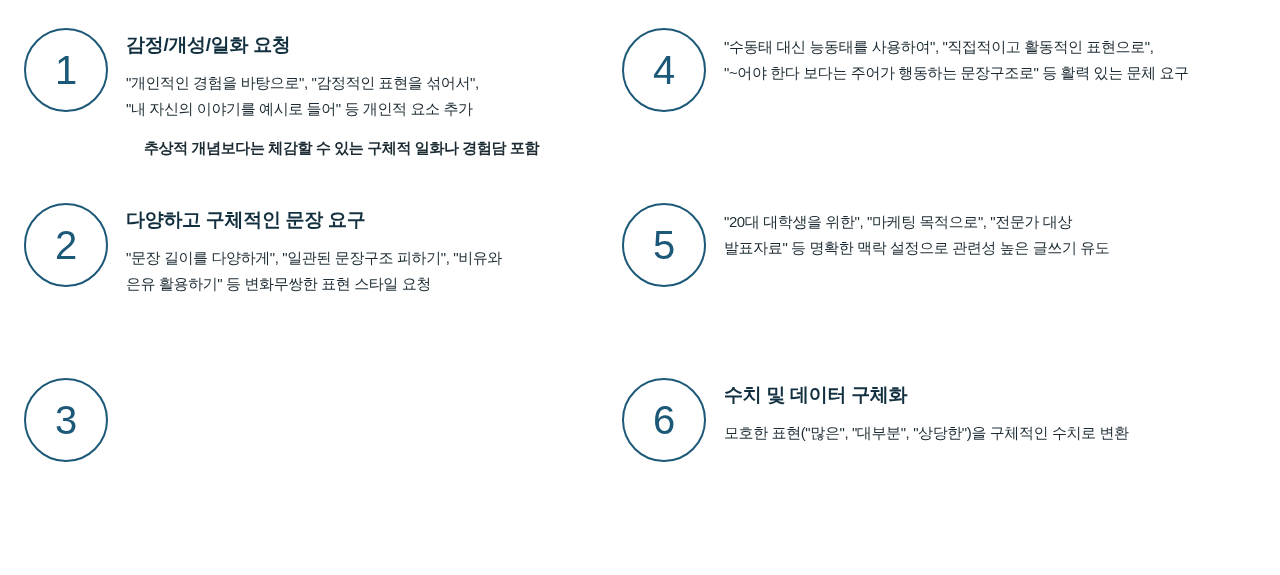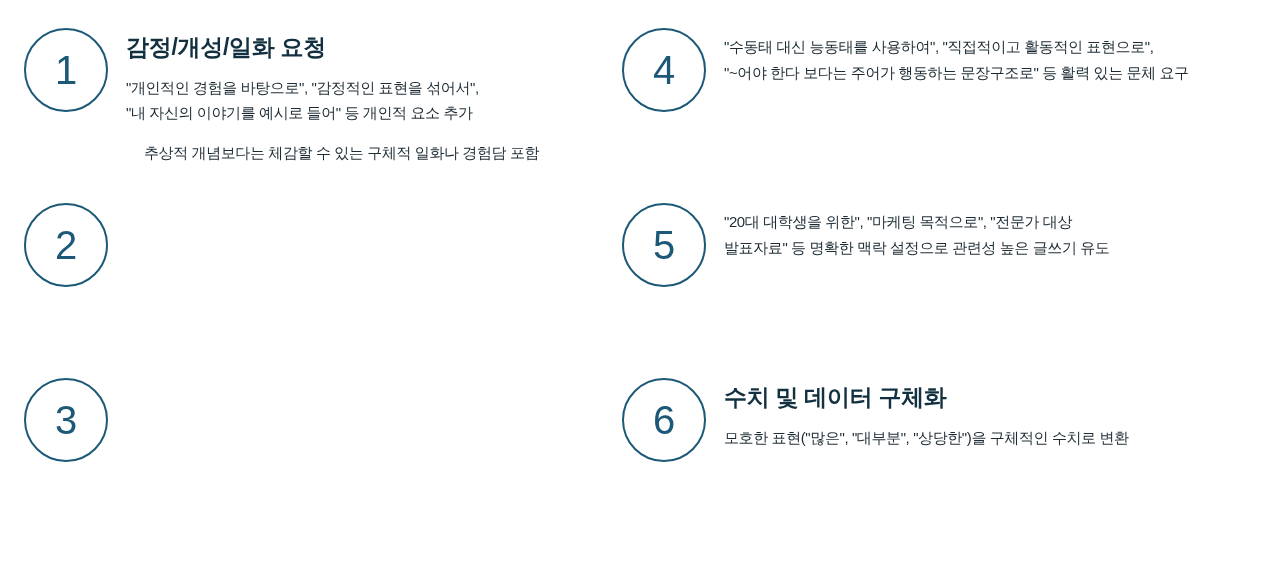--- a/index.html
+++ b/index.html
@@ -55,21 +55,21 @@
     background: #ffffff;
   }
 
   .body {
     padding-top: 16px;
     flex: 1 1 auto;
     min-width: 0;
   }
 
   .item-title {
-    font-size: 23px;
+    font-size: 19px;
     font-weight: bold;
     color: #12303f;
     letter-spacing: -0.3px;
     margin: 0 0 13px 0;
     line-height: 1.2;
   }
 
   .lines {
     margin: 0;
   }
@@ -78,20 +78,21 @@
     font-size: 15px;
     line-height: 1.72;
     color: #1c2b33;
     letter-spacing: -0.4px;
     white-space: nowrap;
   }
 
   .line.indented {
     padding-left: 18px;
     margin-top: 14px;
+    font-weight: bold;
   }
 
   
   .col-right .body { padding-top: 16px; }
 </style>
 </head>
 <body>
 
 <div class="board">
   <div class="grid">
@@ -113,20 +114,27 @@
       <div class="body">
         <div class="lines">
           <div class="line">"수동태 대신 능동태를 사용하여", "직접적이고 활동적인 표현으로",</div>
           <div class="line">"~어야 한다 보다는 주어가 행동하는 문장구조로" 등 활력 있는 문체 요구</div>
         </div>
       </div>
     </div>
 
     <div class="item col-left">
       <div class="badge">2</div>
+      <div class="body">
+        <div class="item-title">다양하고 구체적인 문장 요구</div>
+        <div class="lines">
+          <div class="line">"문장 길이를 다양하게", "일관된 문장구조 피하기", "비유와</div>
+          <div class="line">은유 활용하기" 등 변화무쌍한 표현 스타일 요청</div>
+        </div>
+      </div>
     </div>
 
     <div class="item col-right">
       <div class="badge">5</div>
       <div class="body">
         <div class="lines">
           <div class="line">"20대 대학생을 위한", "마케팅 목적으로", "전문가 대상</div>
           <div class="line">발표자료" 등 명확한 맥락 설정으로 관련성 높은 글쓰기 유도</div>
         </div>
       </div>

